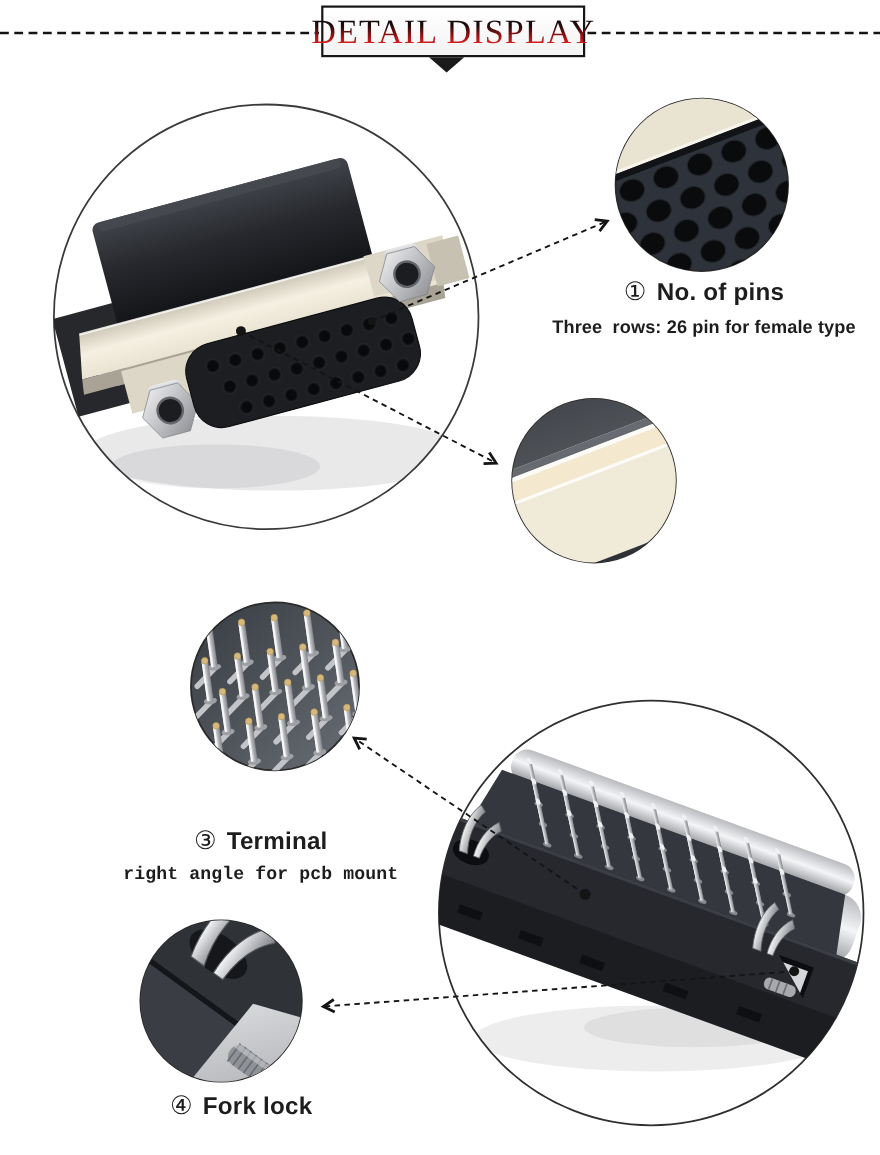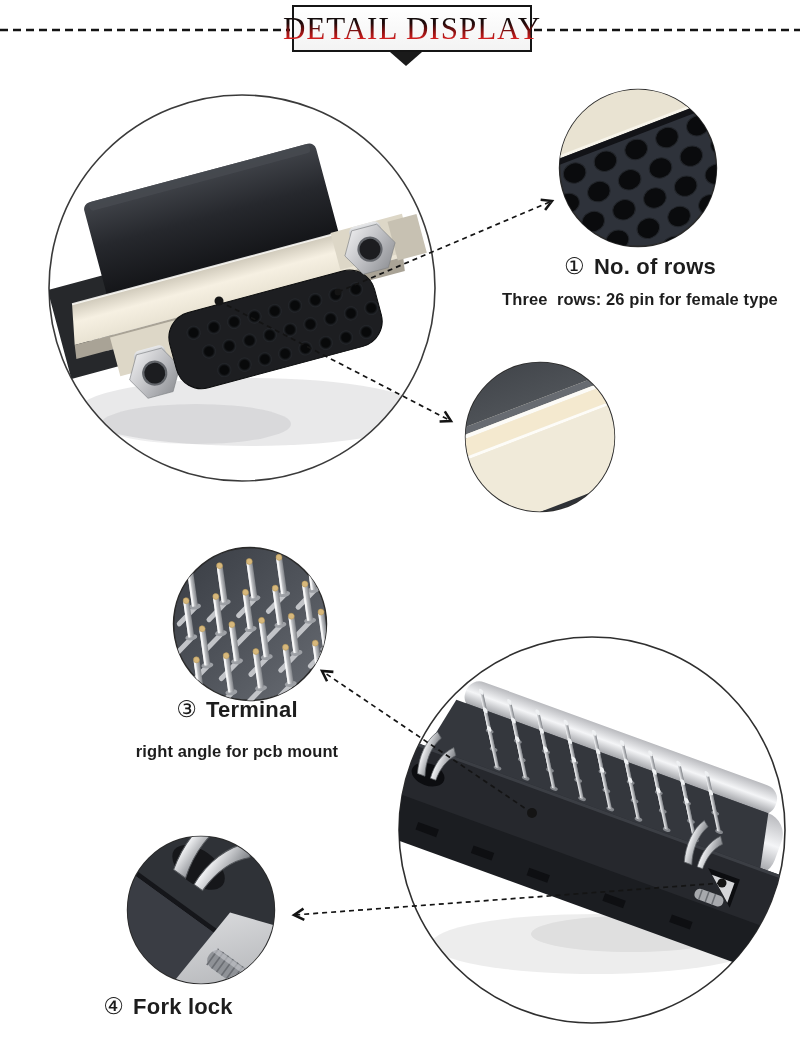--- a/index.html
+++ b/index.html
@@ -19,22 +19,22 @@
              display:flex;align-items:center;justify-content:center;}
   .title-text{font-family:"Liberation Serif","DejaVu Serif",serif;font-size:31px;letter-spacing:1px;
               background:linear-gradient(180deg,#0c0c0c 15%,#220a0a 35%,#8e1212 58%,#d51f1f 78%,#e53030 92%);
               -webkit-background-clip:text;background-clip:text;color:transparent;white-space:nowrap;}
   .cap{position:absolute;z-index:4;text-align:center;color:#1d1d1d;}
   .cap-h{font-size:22px;font-weight:700;letter-spacing:.2px;}
   .cap-h .num{font-family:"DejaVu Sans",sans-serif;font-weight:400;font-size:23px;margin-right:9px;}
   .cap-d{font-size:16.5px;font-weight:700;margin-top:7px;letter-spacing:.1px;white-space:pre-wrap;line-height:25px;}
   #cap-pins{left:470px;top:253px;width:340px;}
   #cap-shell{left:377px;top:528px;width:320px;}
-  #cap-terminal{left:107px;top:696px;width:260px;}
-  #cap-fork{left:68px;top:993px;width:200px;}
+  #cap-terminal{left:107px;top:752px;width:260px;}
+  #cap-fork{left:84px;top:993px;width:200px;text-align:right;}
 </style>
 </head>
 <body>
 
 <div class="page">
 
   <svg id="fig-front" class="fig" width="392" height="392" viewBox="0 0 392 392">
     <defs>
       <clipPath id="clipFront">
           <circle cx="196" cy="196" r="193"></circle>
@@ -415,31 +415,31 @@
       <circle cx="722" cy="883" r="4.5"></circle>
     </g>
   </svg>
 
   <div class="title-box">
     <span class="title-text">DETAIL DISPLAY</span>
   </div>
 
   <div class="cap" id="cap-pins">
     <div class="cap-h">
-      <span class="num">①</span><span>No. of rows</span>
+      <span class="num">①</span><span>No. of pins</span>
     </div>
     <div class="cap-d">Three  rows: 26 pin for female type</div>
   </div>
 
 
   <div class="cap" id="cap-terminal">
     <div class="cap-h">
       <span class="num">③</span><span>Terminal</span>
     </div>
-    <div class="cap-d" style="margin-top:16px;">right angle for pcb mount</div>
+    <div class="cap-d" style="margin-top:4px;font-family:Liberation Mono, monospace;">right angle for pcb mount</div>
   </div>
 
   <div class="cap" id="cap-fork">
     <div class="cap-h">
       <span class="num">④</span><span>Fork lock</span>
     </div>
   </div>
 
 </div>
 

